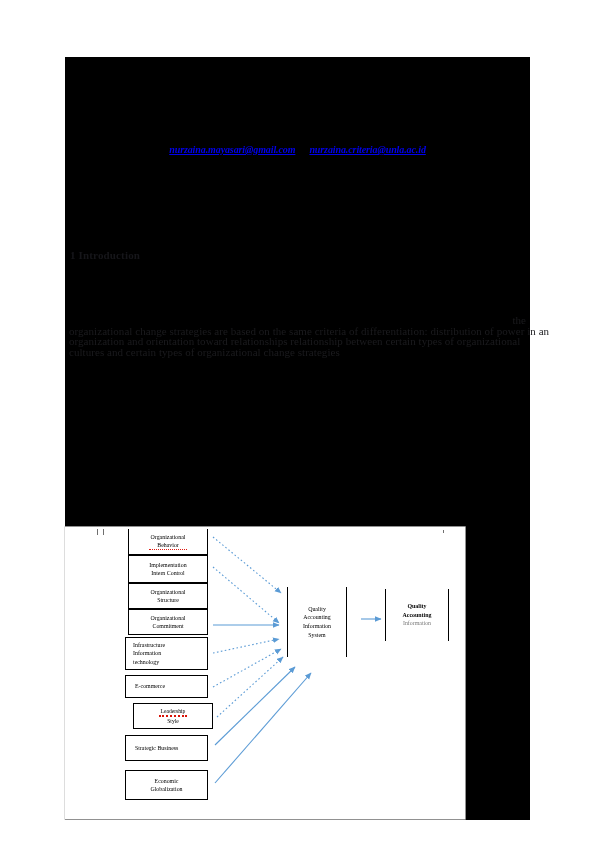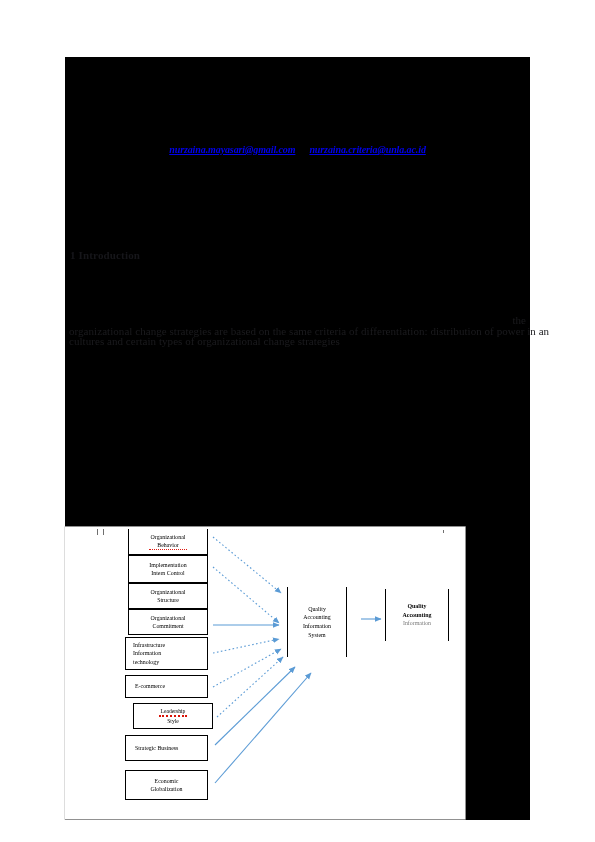--- a/index.html
+++ b/index.html
@@ -157,20 +157,21 @@
 
   <div id="correspondence">
     <a class="mail-link">nurzaina.mayasari@gmail.com</a><span class="mail-gap"></span><a class="mail-link">nurzaina.criteria@unla.ac.id</a>
   </div>
 
   <div id="section-heading">1  Introduction</div>
 
   <div id="body-paragraph">
     <span class="para-line first">the</span>
     <span class="para-line">organizational change strategies are based on   the   same   criteria  of   differentiation: distribution of power in an</span>
+    <span class="para-line">organization and        orientation       toward     relationships relationship between certain types of organizational</span>
     <span class="para-line">cultures and  certain types of organizational change strategies</span>
   </div>
 
 </div>
 
 <div id="figure-panel">
 
   <div class="panel-tick t1"></div>
   <div class="panel-tick t2"></div>
   <div class="panel-tick t3"></div>

